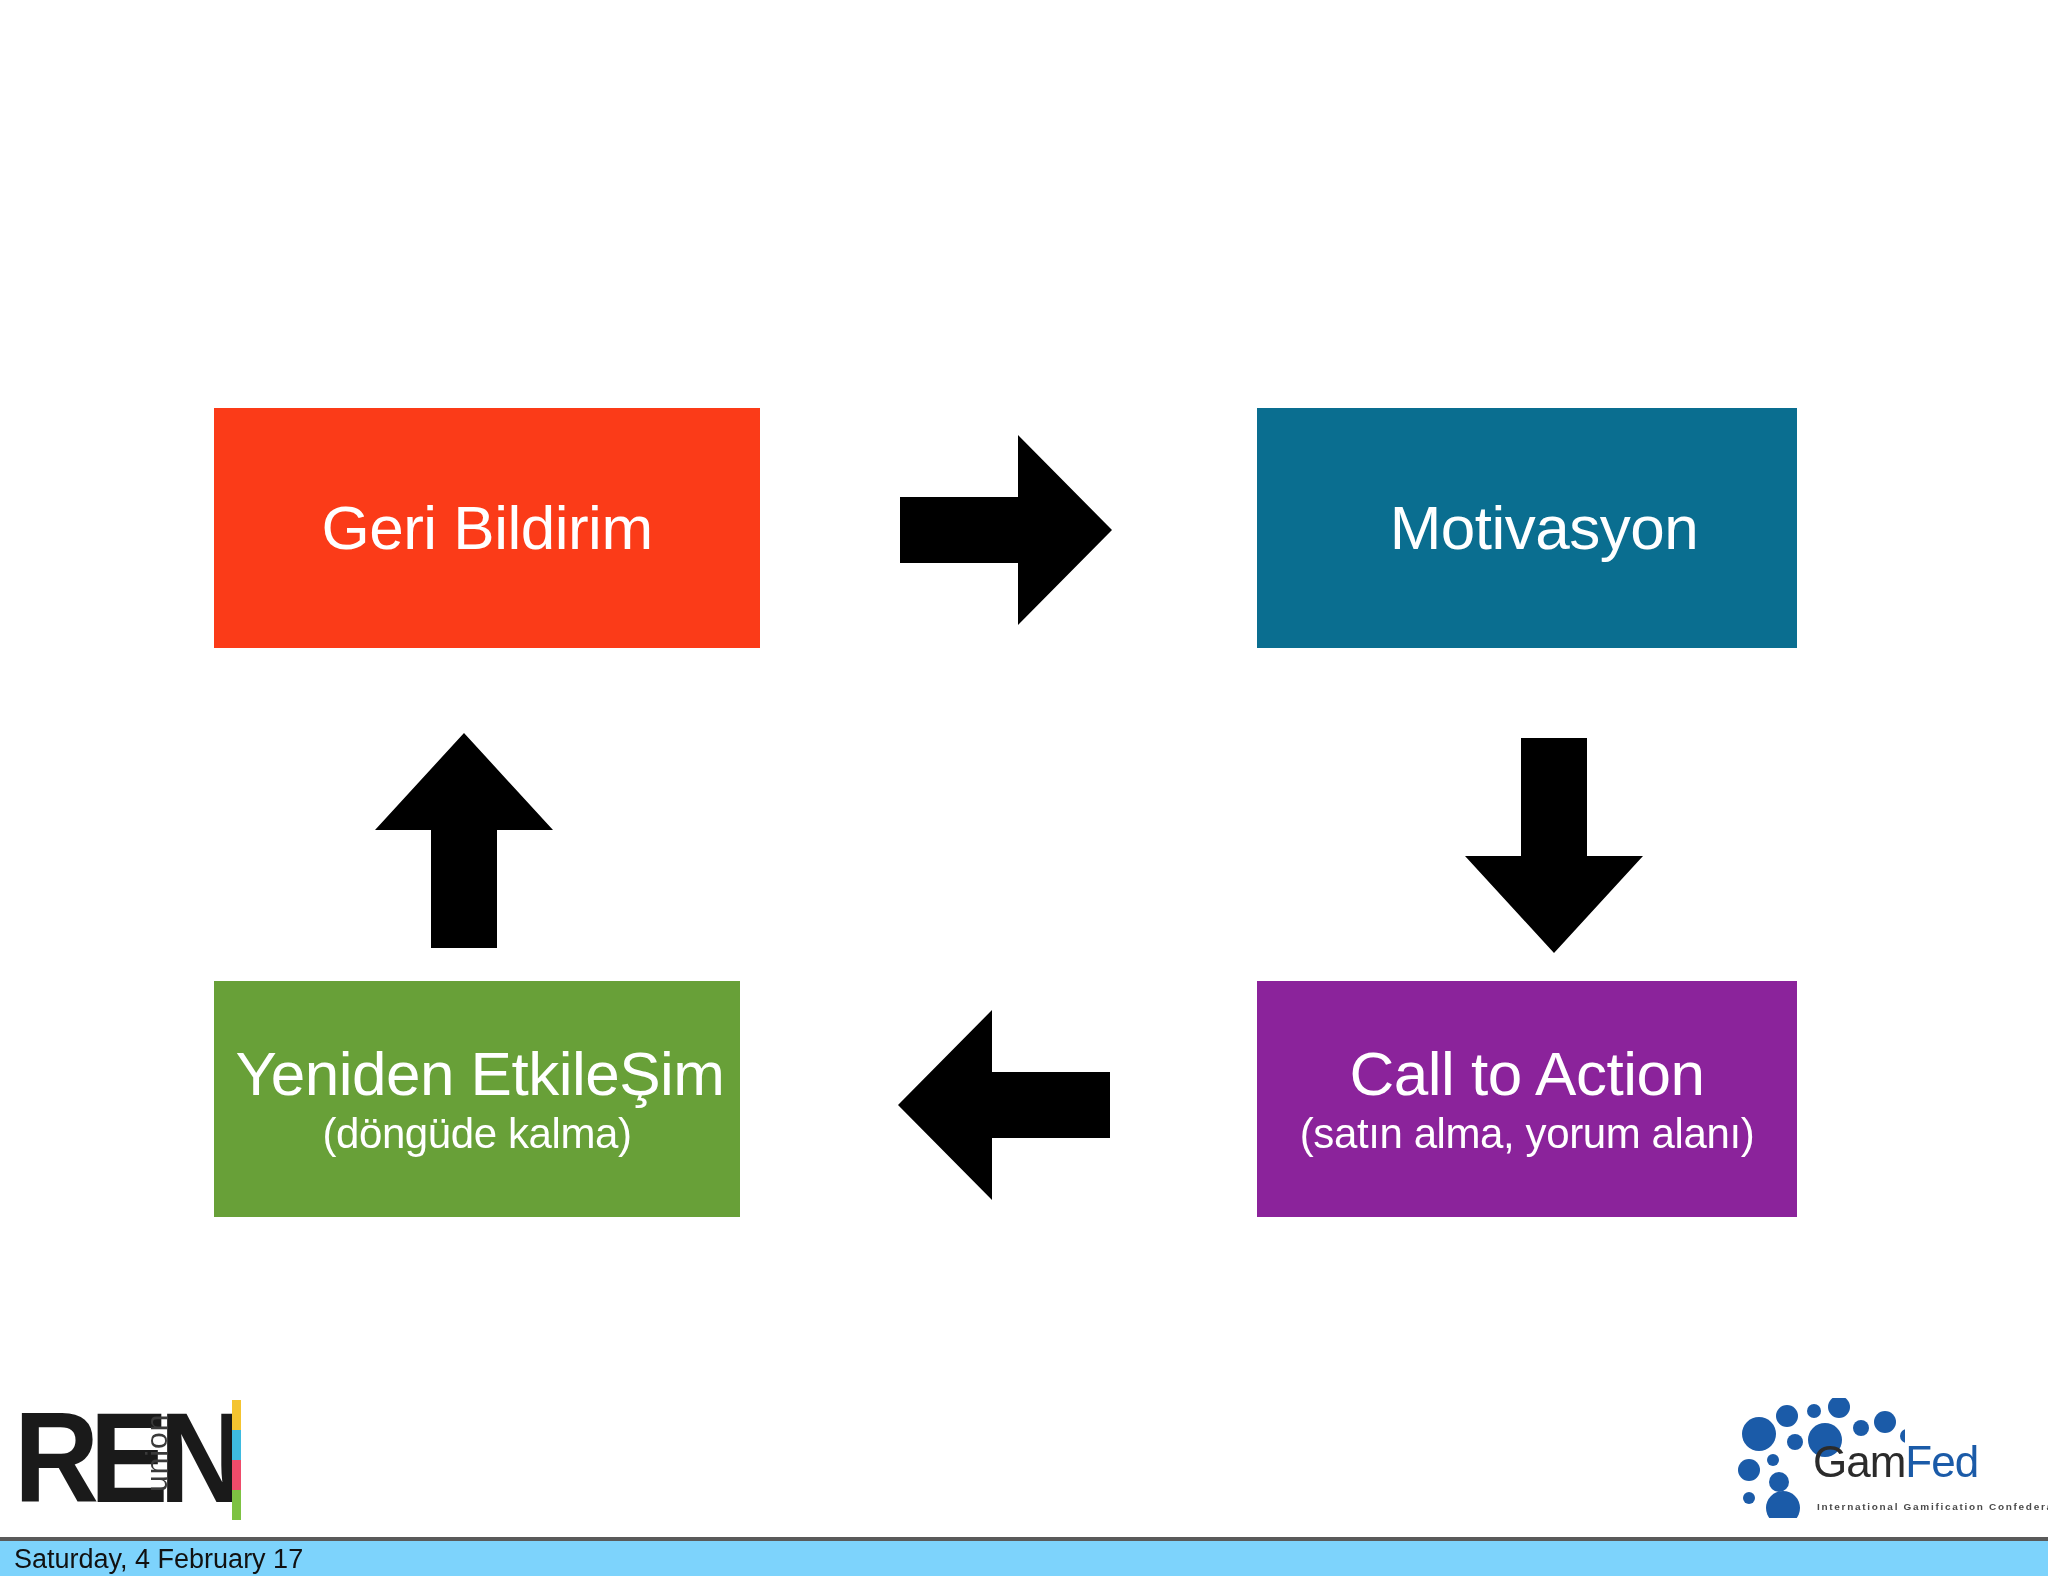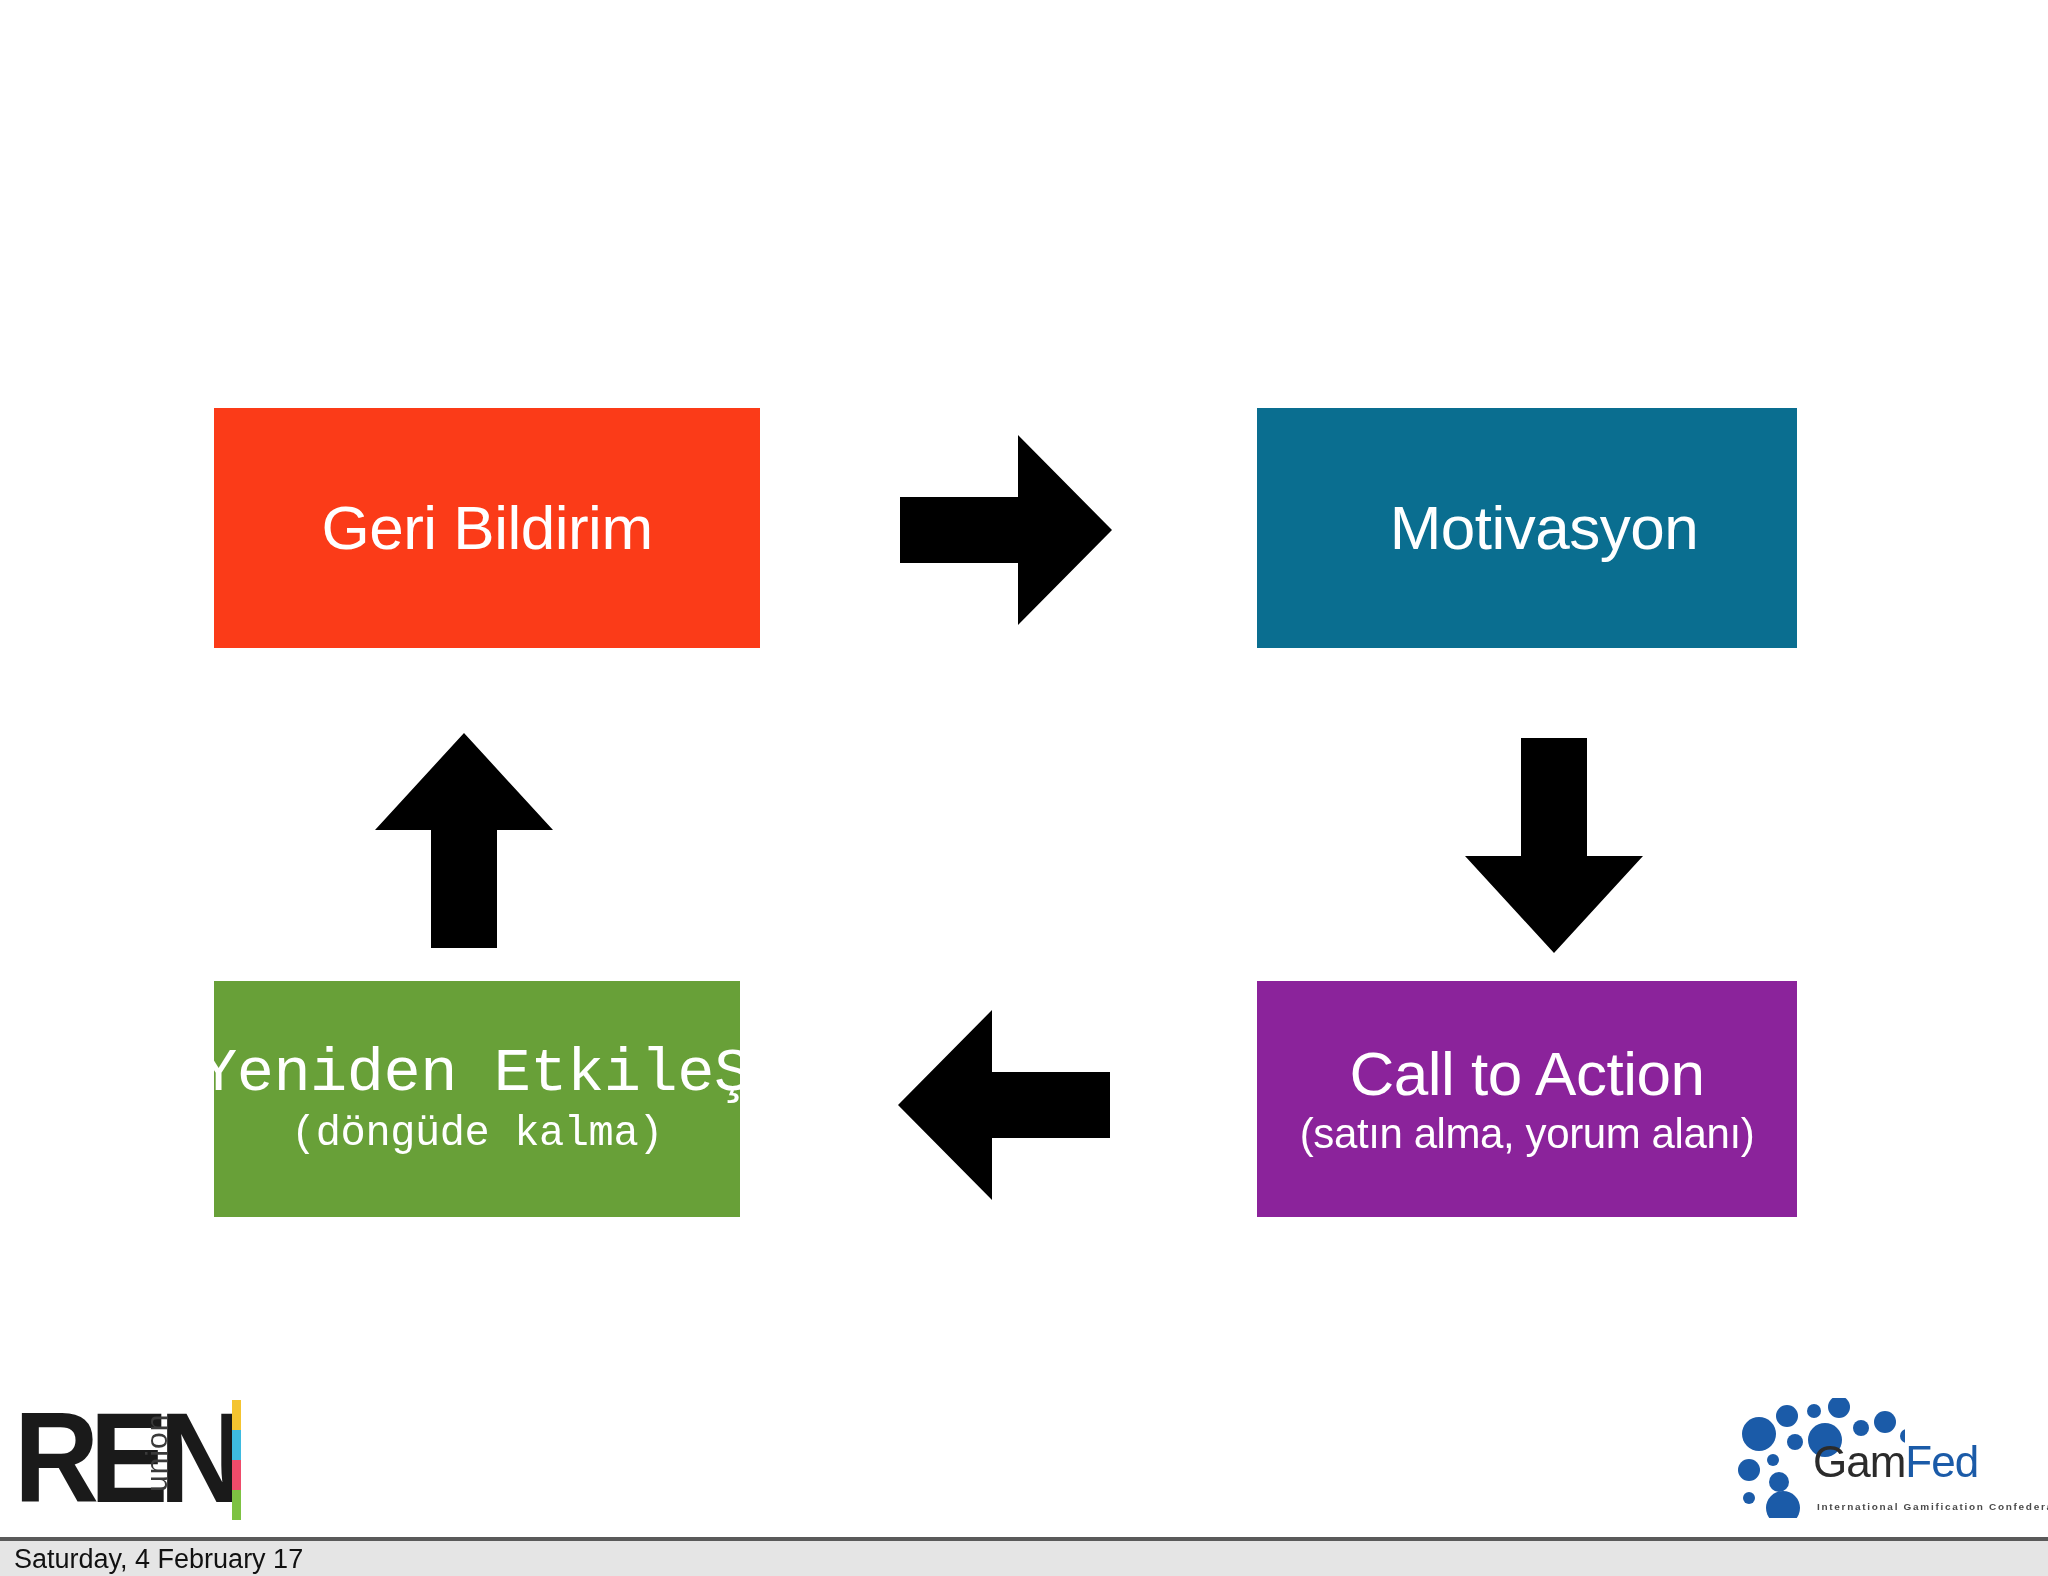--- a/index.html
+++ b/index.html
@@ -7,21 +7,21 @@
     padding: 0;
     background: #ffffff;
   }
   body {
     font-family: "Liberation Sans", sans-serif;
   }
   #slide {
     position: relative;
     width: 2048px;
     height: 1576px;
-    background: #e5e5e5;
+    background: #7dd3fc;
     overflow: hidden;
   }
   .slide-canvas {
     position: absolute;
     left: 0;
     top: 0;
     width: 2048px;
     height: 1541px;
     background: #ffffff;
     border-bottom: 4px solid #5a5a5a;
@@ -64,21 +64,20 @@
     background: #0A6E90;
     padding-left: 34px;
   }
   #node-cta {
     left: 1257px; top: 981px;  width: 540px;  height: 236px;
     background: #8B239B;
   }
   #node-reengage {
     left: 214px;  top: 981px;  width: 526px;  height: 236px;
     background: #68A038;
-    font-family: Liberation Mono, monospace;
   }
   
   #node-reengage .title {
     position: relative;
     width: 560px;
     left: 3px;
   }
 
   
   .arrow {

